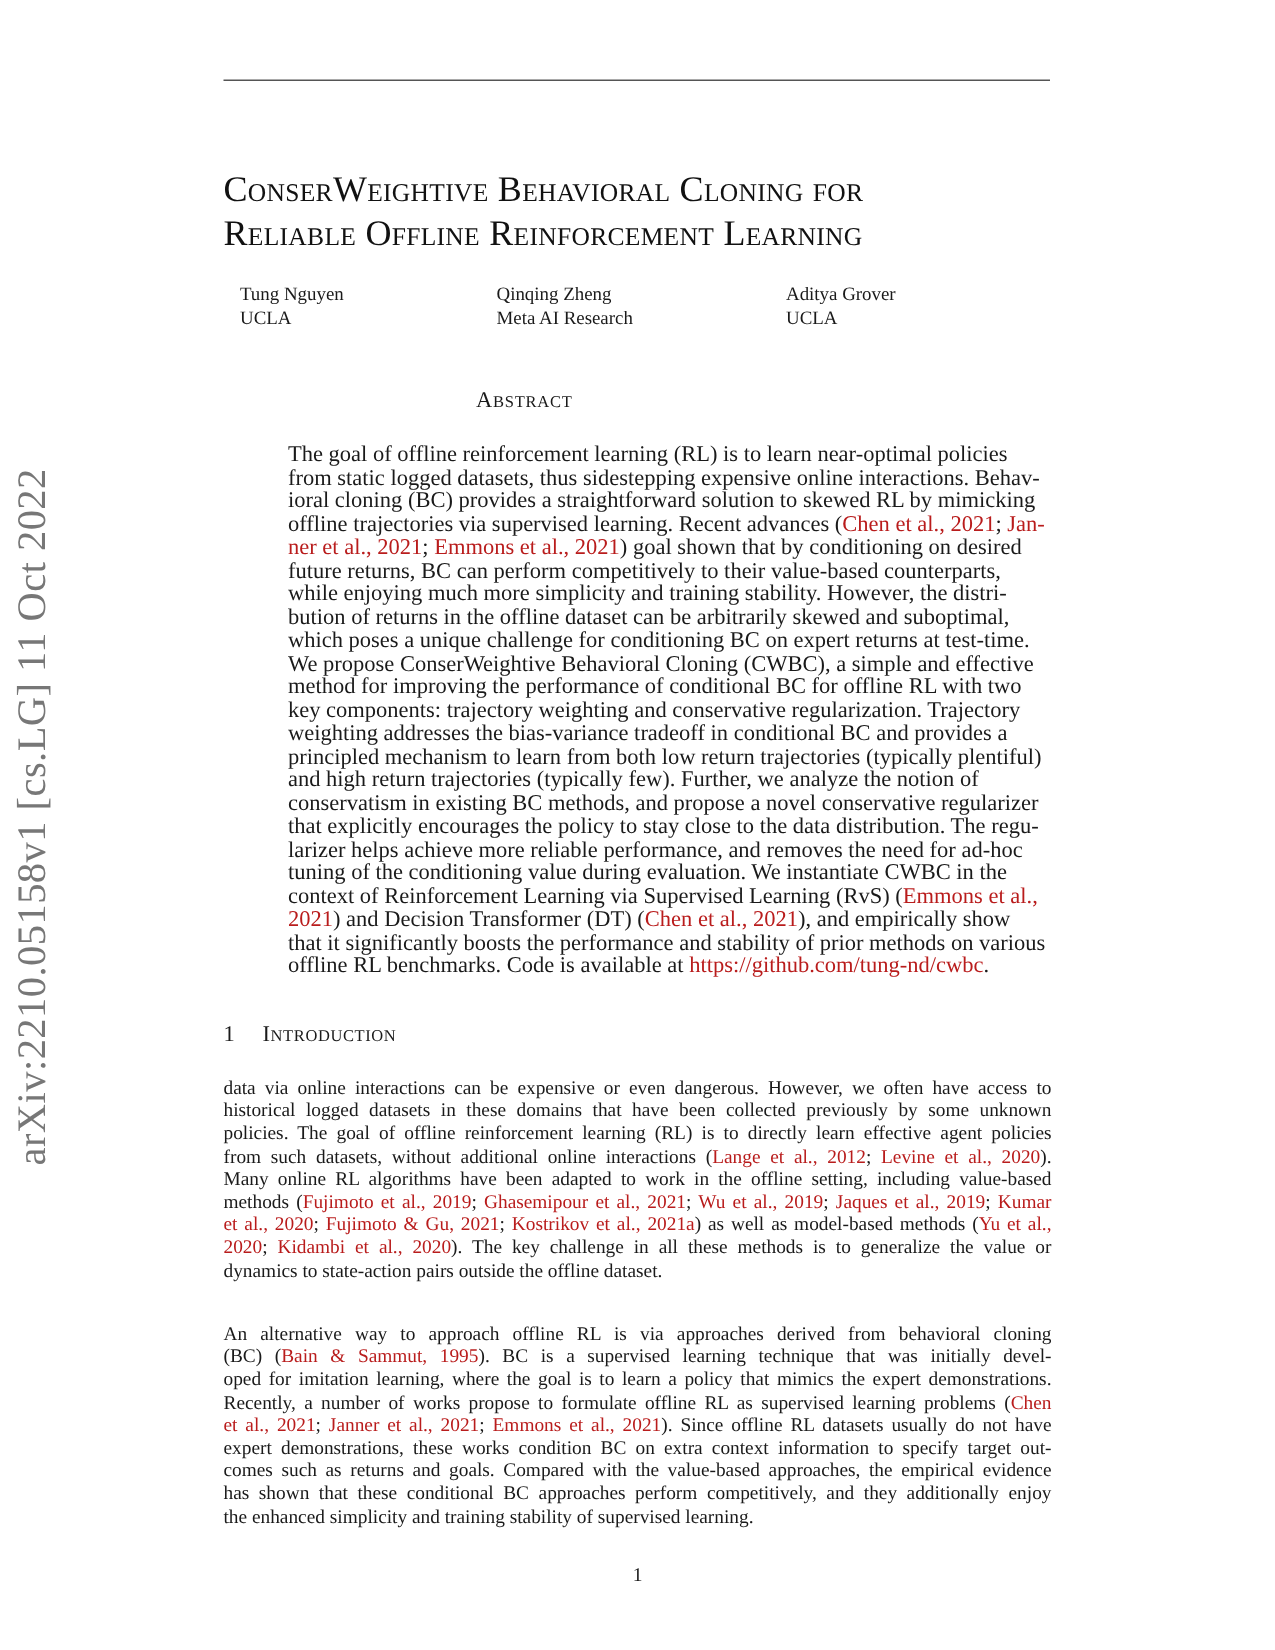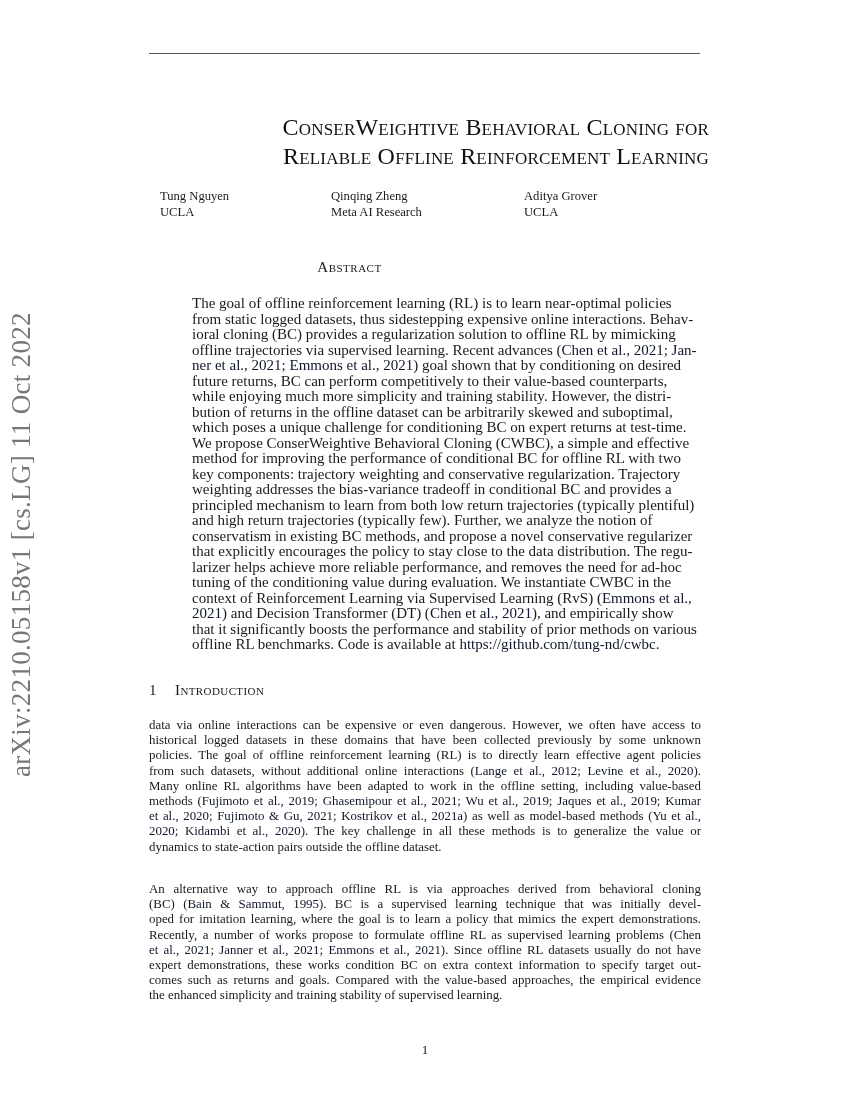--- a/index.html
+++ b/index.html
@@ -1,32 +1,32 @@
 <!DOCTYPE html>
 <html><head>
 <meta charset="utf-8">
 <style>
   html, body { margin: 0; padding: 0; background: #ffffff; }
   body { width: 850px; height: 1100px; position: relative; overflow: hidden;
          font-family: "Liberation Serif", "DejaVu Serif", serif; color: #1a1a1a; }
   .top-rule { position: absolute; left: 149px; top: 53px; width: 551px; height: 1px; background: #555; }
   .title { position: absolute; left: 149px; top: 113px; width: 560px; font-size: 24px; line-height: 29px;
            font-variant: small-caps; letter-spacing: 0.2px; color: #111; }
-  .title div { white-space: nowrap; text-align: right; }
+  .title div { white-space: nowrap; }
   .authors { position: absolute; top: 188px; left: 0; width: 850px; }
   .author { position: absolute; font-size: 12.6px; line-height: 16px; }
   .author .name { font-weight: normal; }
   .arxiv { position: absolute; left: 6px; top: 777px; transform-origin: 0 0; transform: rotate(-90deg);
            font-size: 27px; color: #777; white-space: nowrap; letter-spacing: 0.3px; }
   .abs-head { position: absolute; top: 259px; left: 0; width: 699px; text-align: center; font-size: 15px;
               font-variant: small-caps; letter-spacing: 0.5px; }
   .abstract { position: absolute; left: 192px; top: 296px; width: 452px; font-size: 15px; line-height: 15.5px; }
   .line { white-space: nowrap; text-align: justify; text-align-last: justify; }
   .line.last { text-align-last: left; }
-  .cite { color: #0f172a; }
+  .cite { color: #b91c1c; }
   .sec-head { position: absolute; top: 682px; left: 149px; font-size: 15px; }
   .sec-head .num { display: inline-block; width: 26px; }
   .sec-head .txt { font-variant: small-caps; letter-spacing: 0.4px; }
   .para { position: absolute; left: 149px; width: 552px; font-size: 12.9px; line-height: 15.2px; }
   .p1 { top: 718px; }
   .p2 { top: 882px; }
   .page-num { position: absolute; top: 1042px; left: 0; width: 850px; text-align: center; font-size: 13px; }
 </style>
 </head>
 <body>
@@ -52,21 +52,21 @@
   <div class="author" style="left:524px">
     <div class="name">Aditya Grover</div>
     <div>UCLA</div>
   </div>
 </div>
 
 <div class="abs-head">Abstract</div>
 <div class="abstract">
     <div class="line"><span>The goal of offline reinforcement learning (RL) is to learn near-optimal policies</span></div>
     <div class="line"><span>from static logged datasets, thus sidestepping expensive online interactions. Behav-</span></div>
-    <div class="line"><span>ioral cloning (BC) provides a regularization solution to offline RL by mimicking</span></div>
+    <div class="line"><span>ioral cloning (BC) provides a straightforward solution to skewed RL by mimicking</span></div>
     <div class="line"><span>offline trajectories via supervised learning. Recent advances (</span><span class="cite">Chen et al., 2021</span><span>; </span><span class="cite">Jan-</span></div>
     <div class="line"><span class="cite">ner et al., 2021</span><span>; </span><span class="cite">Emmons et al., 2021</span><span>) goal shown that by conditioning on desired</span></div>
     <div class="line"><span>future returns, BC can perform competitively to their value-based counterparts,</span></div>
     <div class="line"><span>while enjoying much more simplicity and training stability. However, the distri-</span></div>
     <div class="line"><span>bution of returns in the offline dataset can be arbitrarily skewed and suboptimal,</span></div>
     <div class="line"><span>which poses a unique challenge for conditioning BC on expert returns at test-time.</span></div>
     <div class="line"><span>We propose ConserWeightive Behavioral Cloning (CWBC), a simple and effective</span></div>
     <div class="line"><span>method for improving the performance of conditional BC for offline RL with two</span></div>
     <div class="line"><span>key components: trajectory weighting and conservative regularization. Trajectory</span></div>
     <div class="line"><span>weighting addresses the bias-variance tradeoff in conditional BC and provides a</span></div>
@@ -98,16 +98,17 @@
     <div class="line last"><span>dynamics to state-action pairs outside the offline dataset.</span></div>
   </div>
 <div class="para p2">
     <div class="line"><span>An alternative way to approach offline RL is via approaches derived from behavioral cloning</span></div>
     <div class="line"><span>(BC) (</span><span class="cite">Bain &amp; Sammut, 1995</span><span>).  BC is a supervised learning technique that was initially devel-</span></div>
     <div class="line"><span>oped for imitation learning, where the goal is to learn a policy that mimics the expert demonstrations.</span></div>
     <div class="line"><span>Recently, a number of works propose to formulate offline RL as supervised learning problems (</span><span class="cite">Chen</span></div>
     <div class="line"><span class="cite">et al., 2021</span><span>; </span><span class="cite">Janner et al., 2021</span><span>; </span><span class="cite">Emmons et al., 2021</span><span>). Since offline RL datasets usually do not have</span></div>
     <div class="line"><span>expert demonstrations, these works condition BC on extra context information to specify target out-</span></div>
     <div class="line"><span>comes such as returns and goals. Compared with the value-based approaches, the empirical evidence</span></div>
+    <div class="line"><span>has shown that these conditional BC approaches perform competitively, and they additionally enjoy</span></div>
     <div class="line last"><span>the enhanced simplicity and training stability of supervised learning.</span></div>
   </div>
 
 <div class="page-num">1</div>
 
 </body></html>

